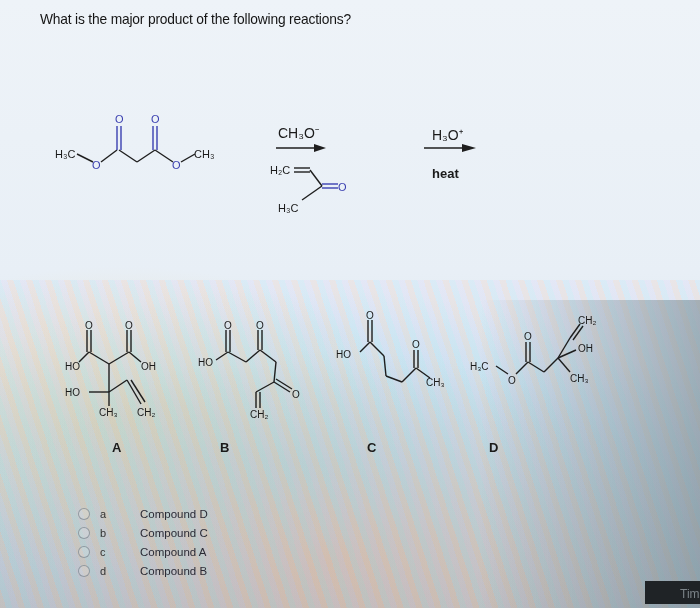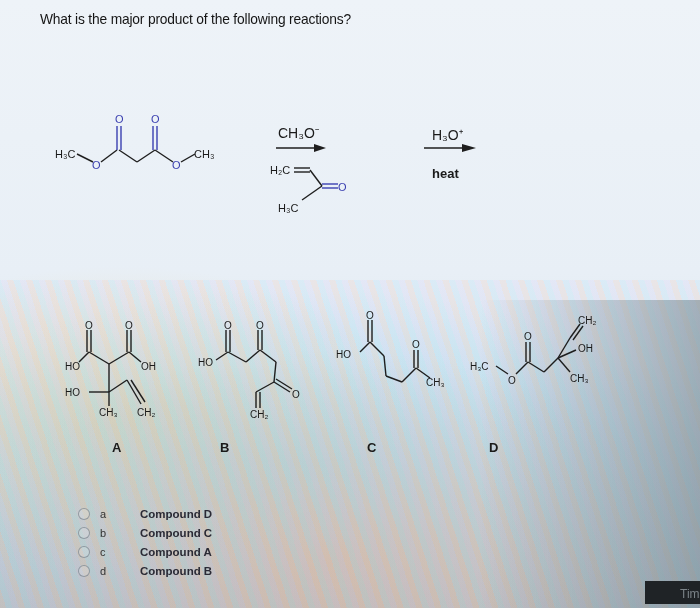--- a/index.html
+++ b/index.html
@@ -31,21 +31,21 @@
   svg.chem text { font-family:"Liberation Sans", sans-serif; }
   .cmp-label { position:absolute; font-size:13px; font-weight:bold; color:#1a1a1a; }
   .options { position:absolute; left:78px; top:504px; }
   .option { display:flex; align-items:center; height:19px; cursor:pointer; }
   .radio {
     width:10px; height:10px; border-radius:50%;
     border:1px solid rgba(120,130,140,0.7); background:rgba(255,255,255,0.15);
     margin-right:10px;
   }
   .opt-letter { width:40px; font-size:11px; color:#333; }
-  .opt-text { font-size:11.5px; color:#2a2a35;font-weight:bold; }
+  .opt-text { font-size:11.5px; color:#2a2a35; }
   .timer-box {
     position:absolute; left:645px; top:581px; width:55px; height:23px;
     background:#1f2326; color:#7b8388; font-size:12px; padding:6px 0 0 35px; box-sizing:border-box;
   }
 </style>
 </head>
 <body>
 
 <div class="moire"></div>
 <div class="right-shade"></div>

